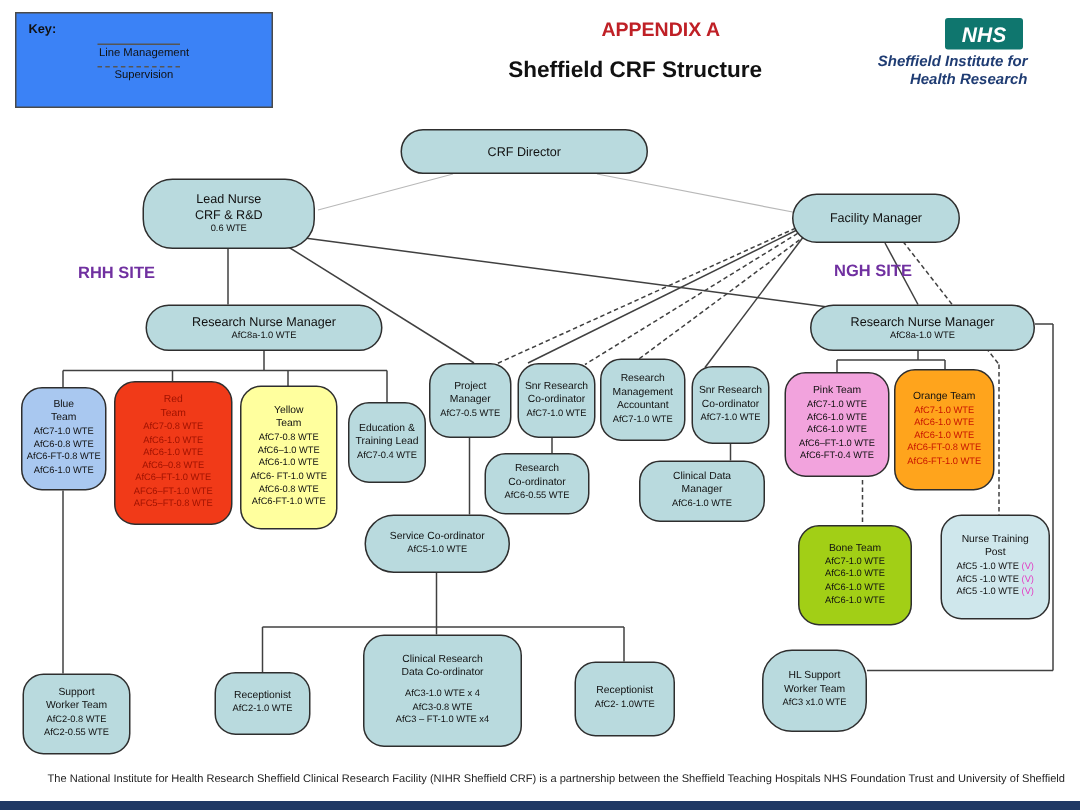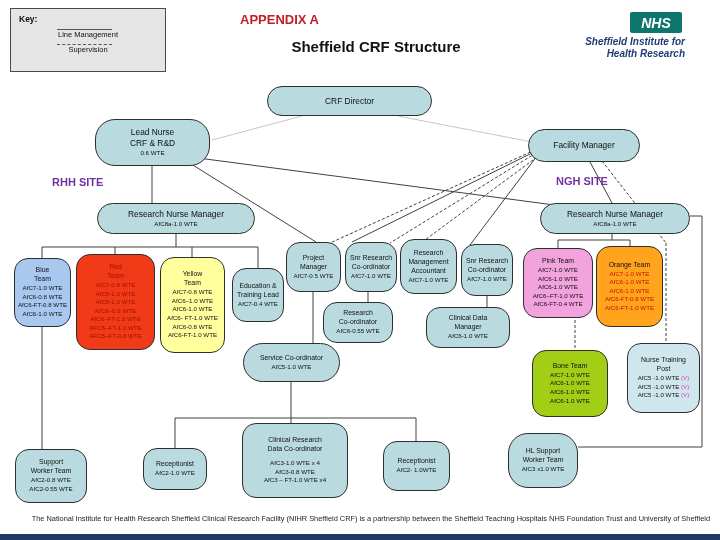--- a/index.html
+++ b/index.html
@@ -16,30 +16,30 @@
   .blue{background:#a9c8f0;}
   .red{background:#f13a18;}
   .red div{color:#9e1200;}
   .yellow{background:#ffff9e;}
   .pink{background:#f2a3dd;}
   .orange{background:#ffa41c;}
   .orange .w{color:#c81400;}
   .bone{background:#a2cf16;}
   .ntp{background:#cfe7ec;}
   .vtag{color:#e23cc4;}
-  .keybox{position:absolute;left:10px;top:8px;width:156px;height:64px;border:1.5px solid #4a4a4a;
-          background:#e5e5e5;z-index:2;box-sizing:border-box;padding:5px 8px;font-size:7.5px;color:#111;}
+  .keybox{position:absolute;left:10px;top:8px;width:172px;height:64px;border:1.5px solid #4a4a4a;
+          background:#3b82f6;z-index:2;box-sizing:border-box;padding:5px 8px;font-size:7.5px;color:#111;}
   .keybox .kt{font-weight:bold;font-size:8.5px;margin-bottom:4px;}
   .krow{display:flex;align-items:center;margin:5px 0;flex-direction:column;}
   .ksample{width:55px;margin-right:8px;}
   .ksolid{border-top:1.6px solid #555;}
   .kdash{border-top:1.6px dashed #555;}
-  .appendix{position:absolute;left:240px;top:12px;width:240px;text-align:left;
+  .appendix{position:absolute;left:240px;top:12px;width:240px;text-align:right;
             color:#bf2026;font-weight:bold;font-size:13px;z-index:2;}
-  .maintitle{position:absolute;left:216px;top:38px;width:320px;text-align:center;
+  .maintitle{position:absolute;left:188px;top:38px;width:320px;text-align:right;
              color:#111;font-weight:bold;font-size:15px;z-index:2;}
   .nhsbox{position:absolute;left:630px;top:12px;width:52px;height:21px;background:#0f766e;color:#fff;
           display:flex;align-items:center;justify-content:center;font-weight:bold;font-style:italic;
           font-size:14px;z-index:2;border-radius:2px;}
   .nihr{position:absolute;left:530px;top:36px;width:155px;text-align:right;color:#1f3c73;
         font-weight:bold;font-style:italic;font-size:10px;line-height:1.2;z-index:2;}
   .site{position:absolute;color:#7030a0;font-weight:bold;font-size:11px;z-index:2;}
   .footer{position:absolute;left:10px;top:514px;width:700px;text-align:right;color:#222;
           font-size:7.4px;line-height:1.35;z-index:2;}
   .bottombar{position:absolute;left:0;top:534px;width:720px;height:6px;background:#1f3864;z-index:2;}

